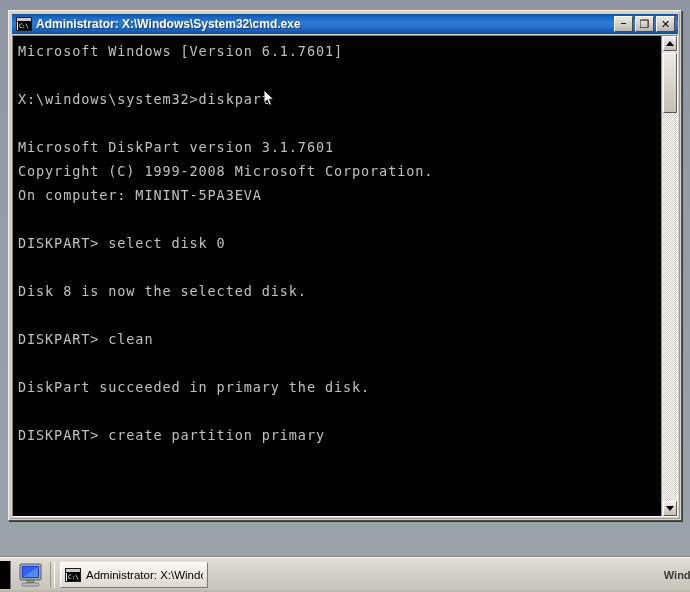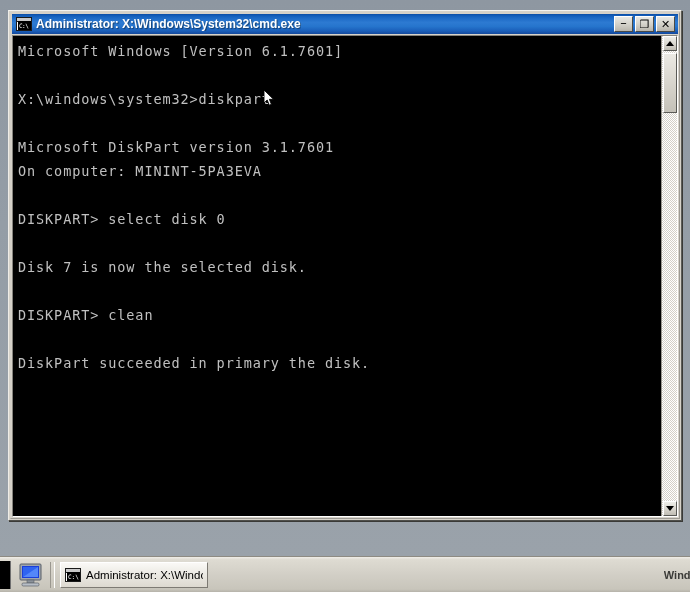--- a/index.html
+++ b/index.html
@@ -366,30 +366,32 @@
     </div>
 
     <div id="console-outer">
       <div id="console-screen">
         <div id="console-lines">
             <div class="cline">Microsoft Windows [Version 6.1.7601]</div>
             <div class="cline"></div>
             <div class="cline">X:\windows\system32&gt;diskpart</div>
             <div class="cline"></div>
             <div class="cline">Microsoft DiskPart version 3.1.7601</div>
+            <div class="cline">Copyright (C) 1999-2008 Microsoft Corporation.</div>
             <div class="cline">On computer: MININT-5PA3EVA</div>
             <div class="cline"></div>
             <div class="cline">DISKPART&gt; select disk 0</div>
             <div class="cline"></div>
-            <div class="cline">Disk 7 is now the selected disk.</div>
+            <div class="cline">Disk 8 is now the selected disk.</div>
             <div class="cline"></div>
             <div class="cline">DISKPART&gt; clean</div>
             <div class="cline"></div>
             <div class="cline">DiskPart succeeded in primary the disk.</div>
             <div class="cline"></div>
+            <div class="cline">DISKPART&gt; create partition primary</div>
             <div class="cline"></div>
             <div class="cline"></div>
           </div>
 
       </div>
 
       <div id="vscroll">
         <div class="sb-arrow" id="sb-up">
           <div class="tri"></div>
         </div>

